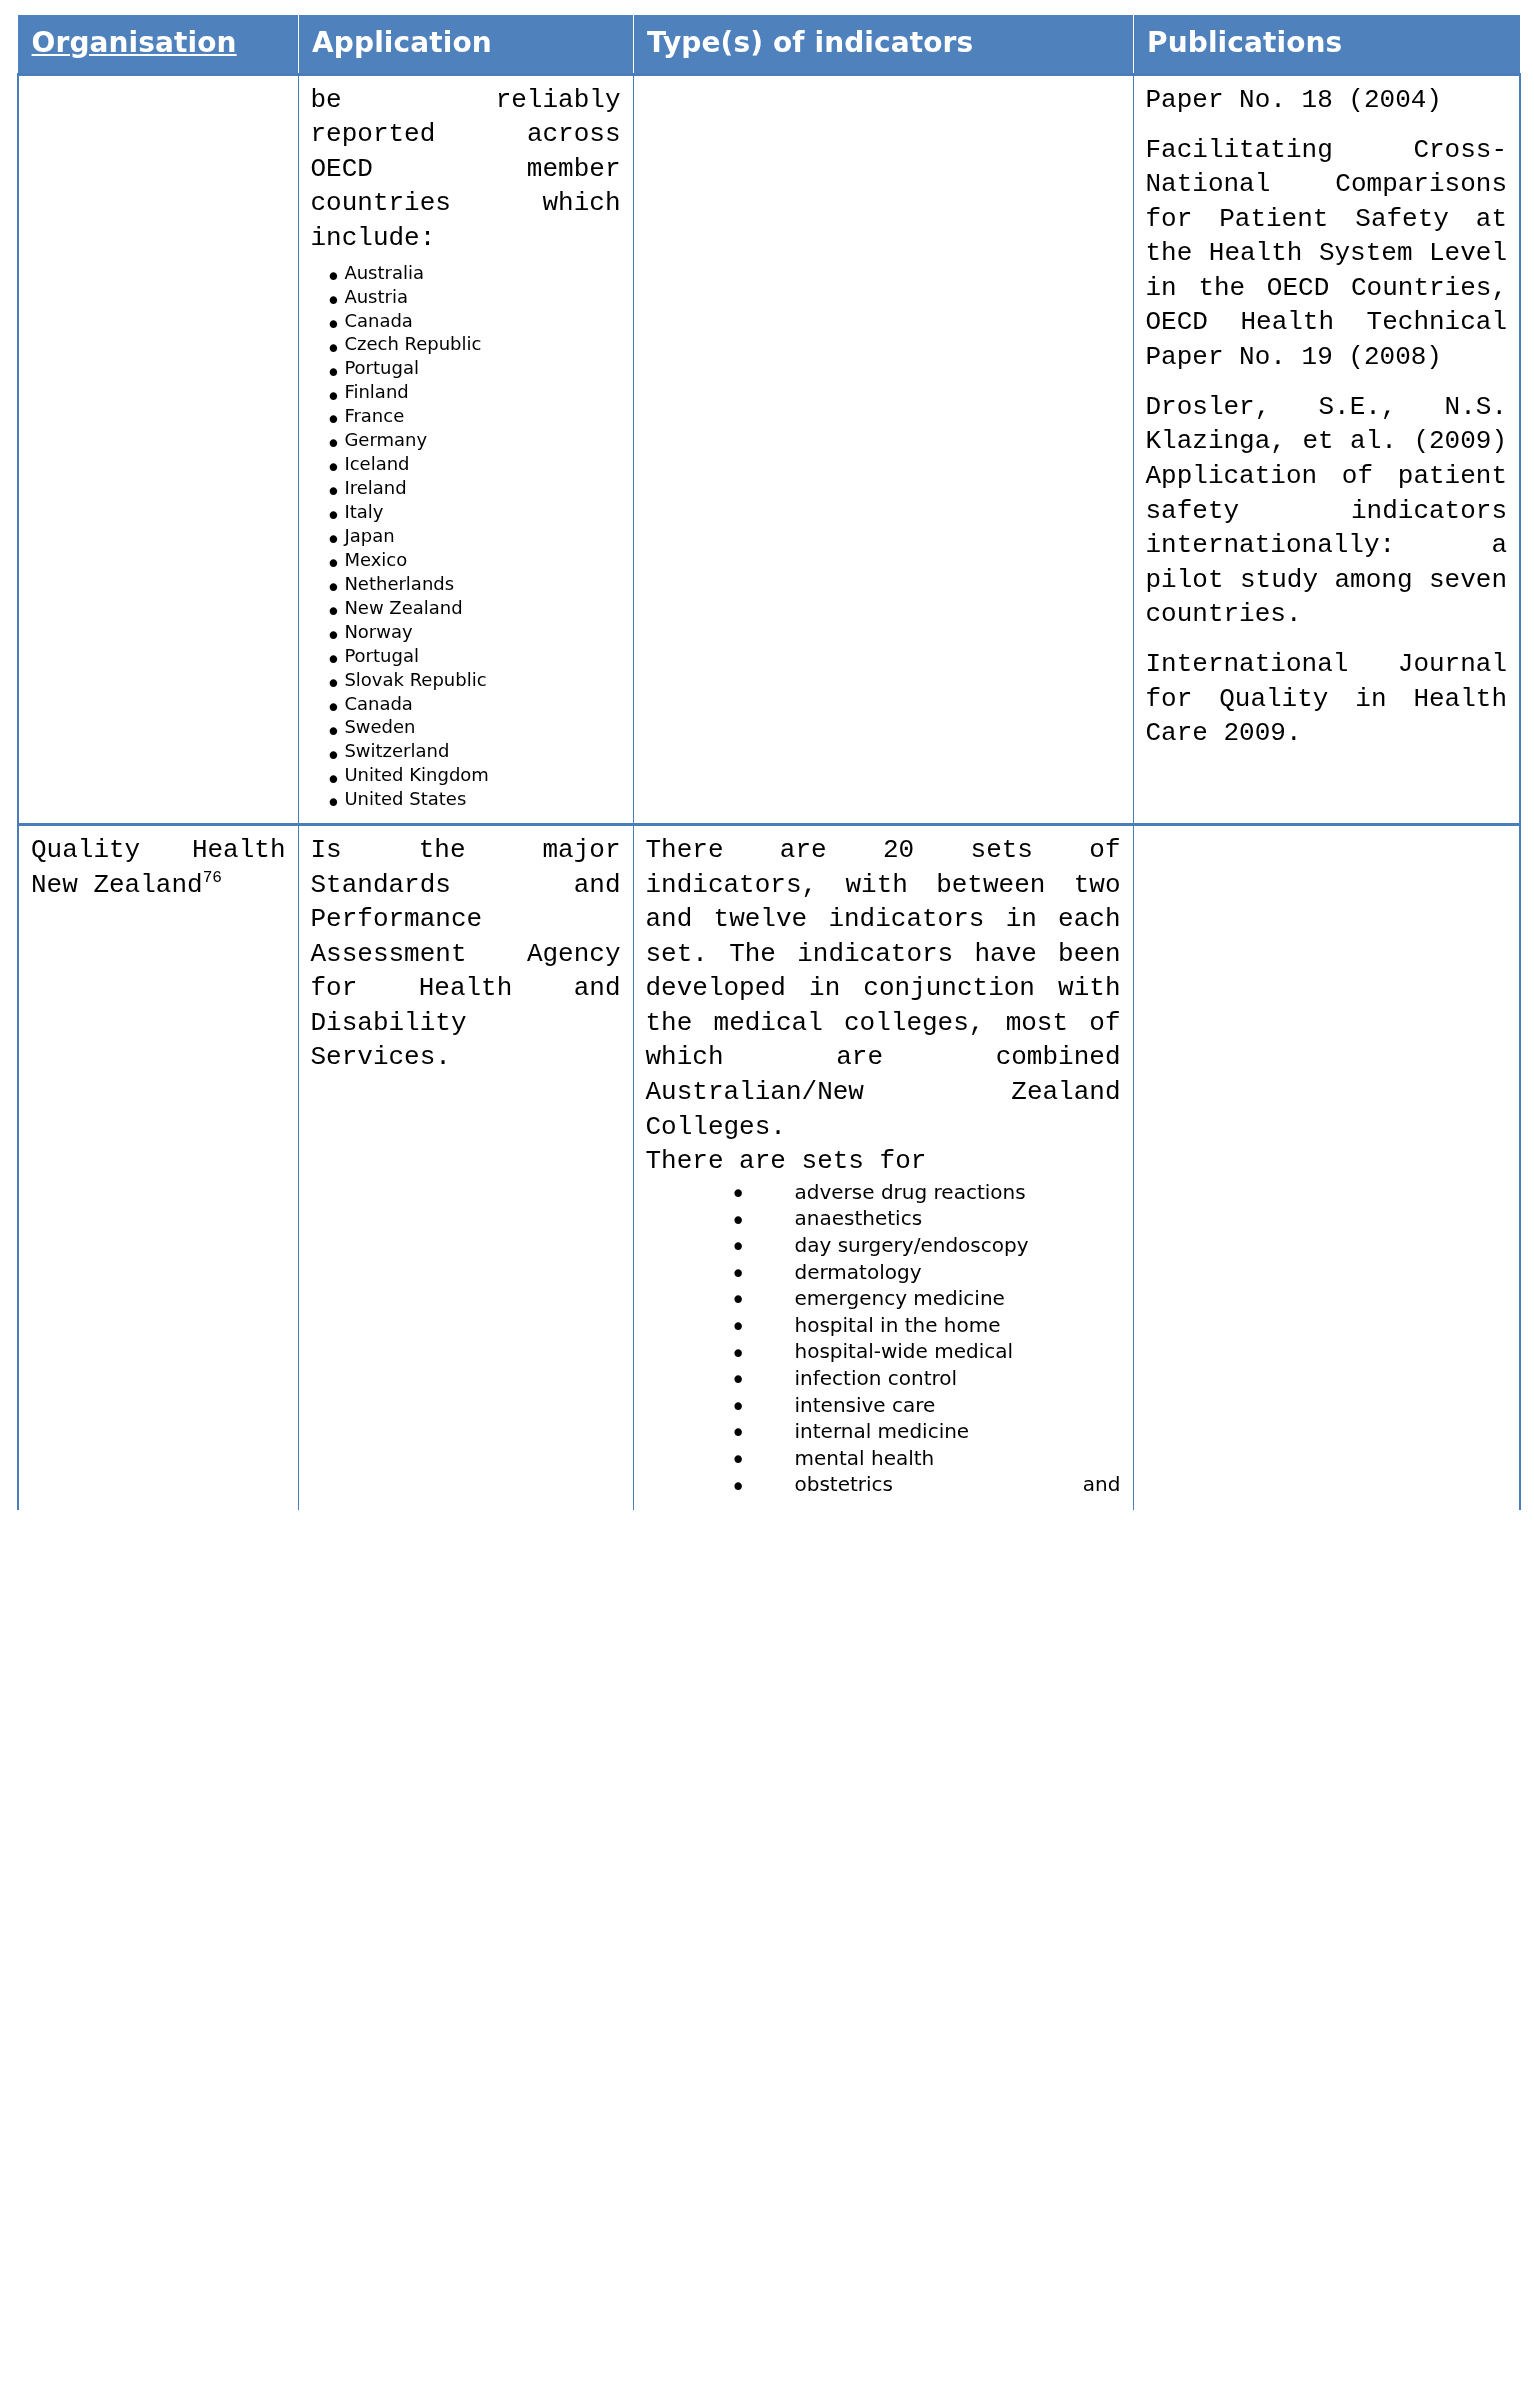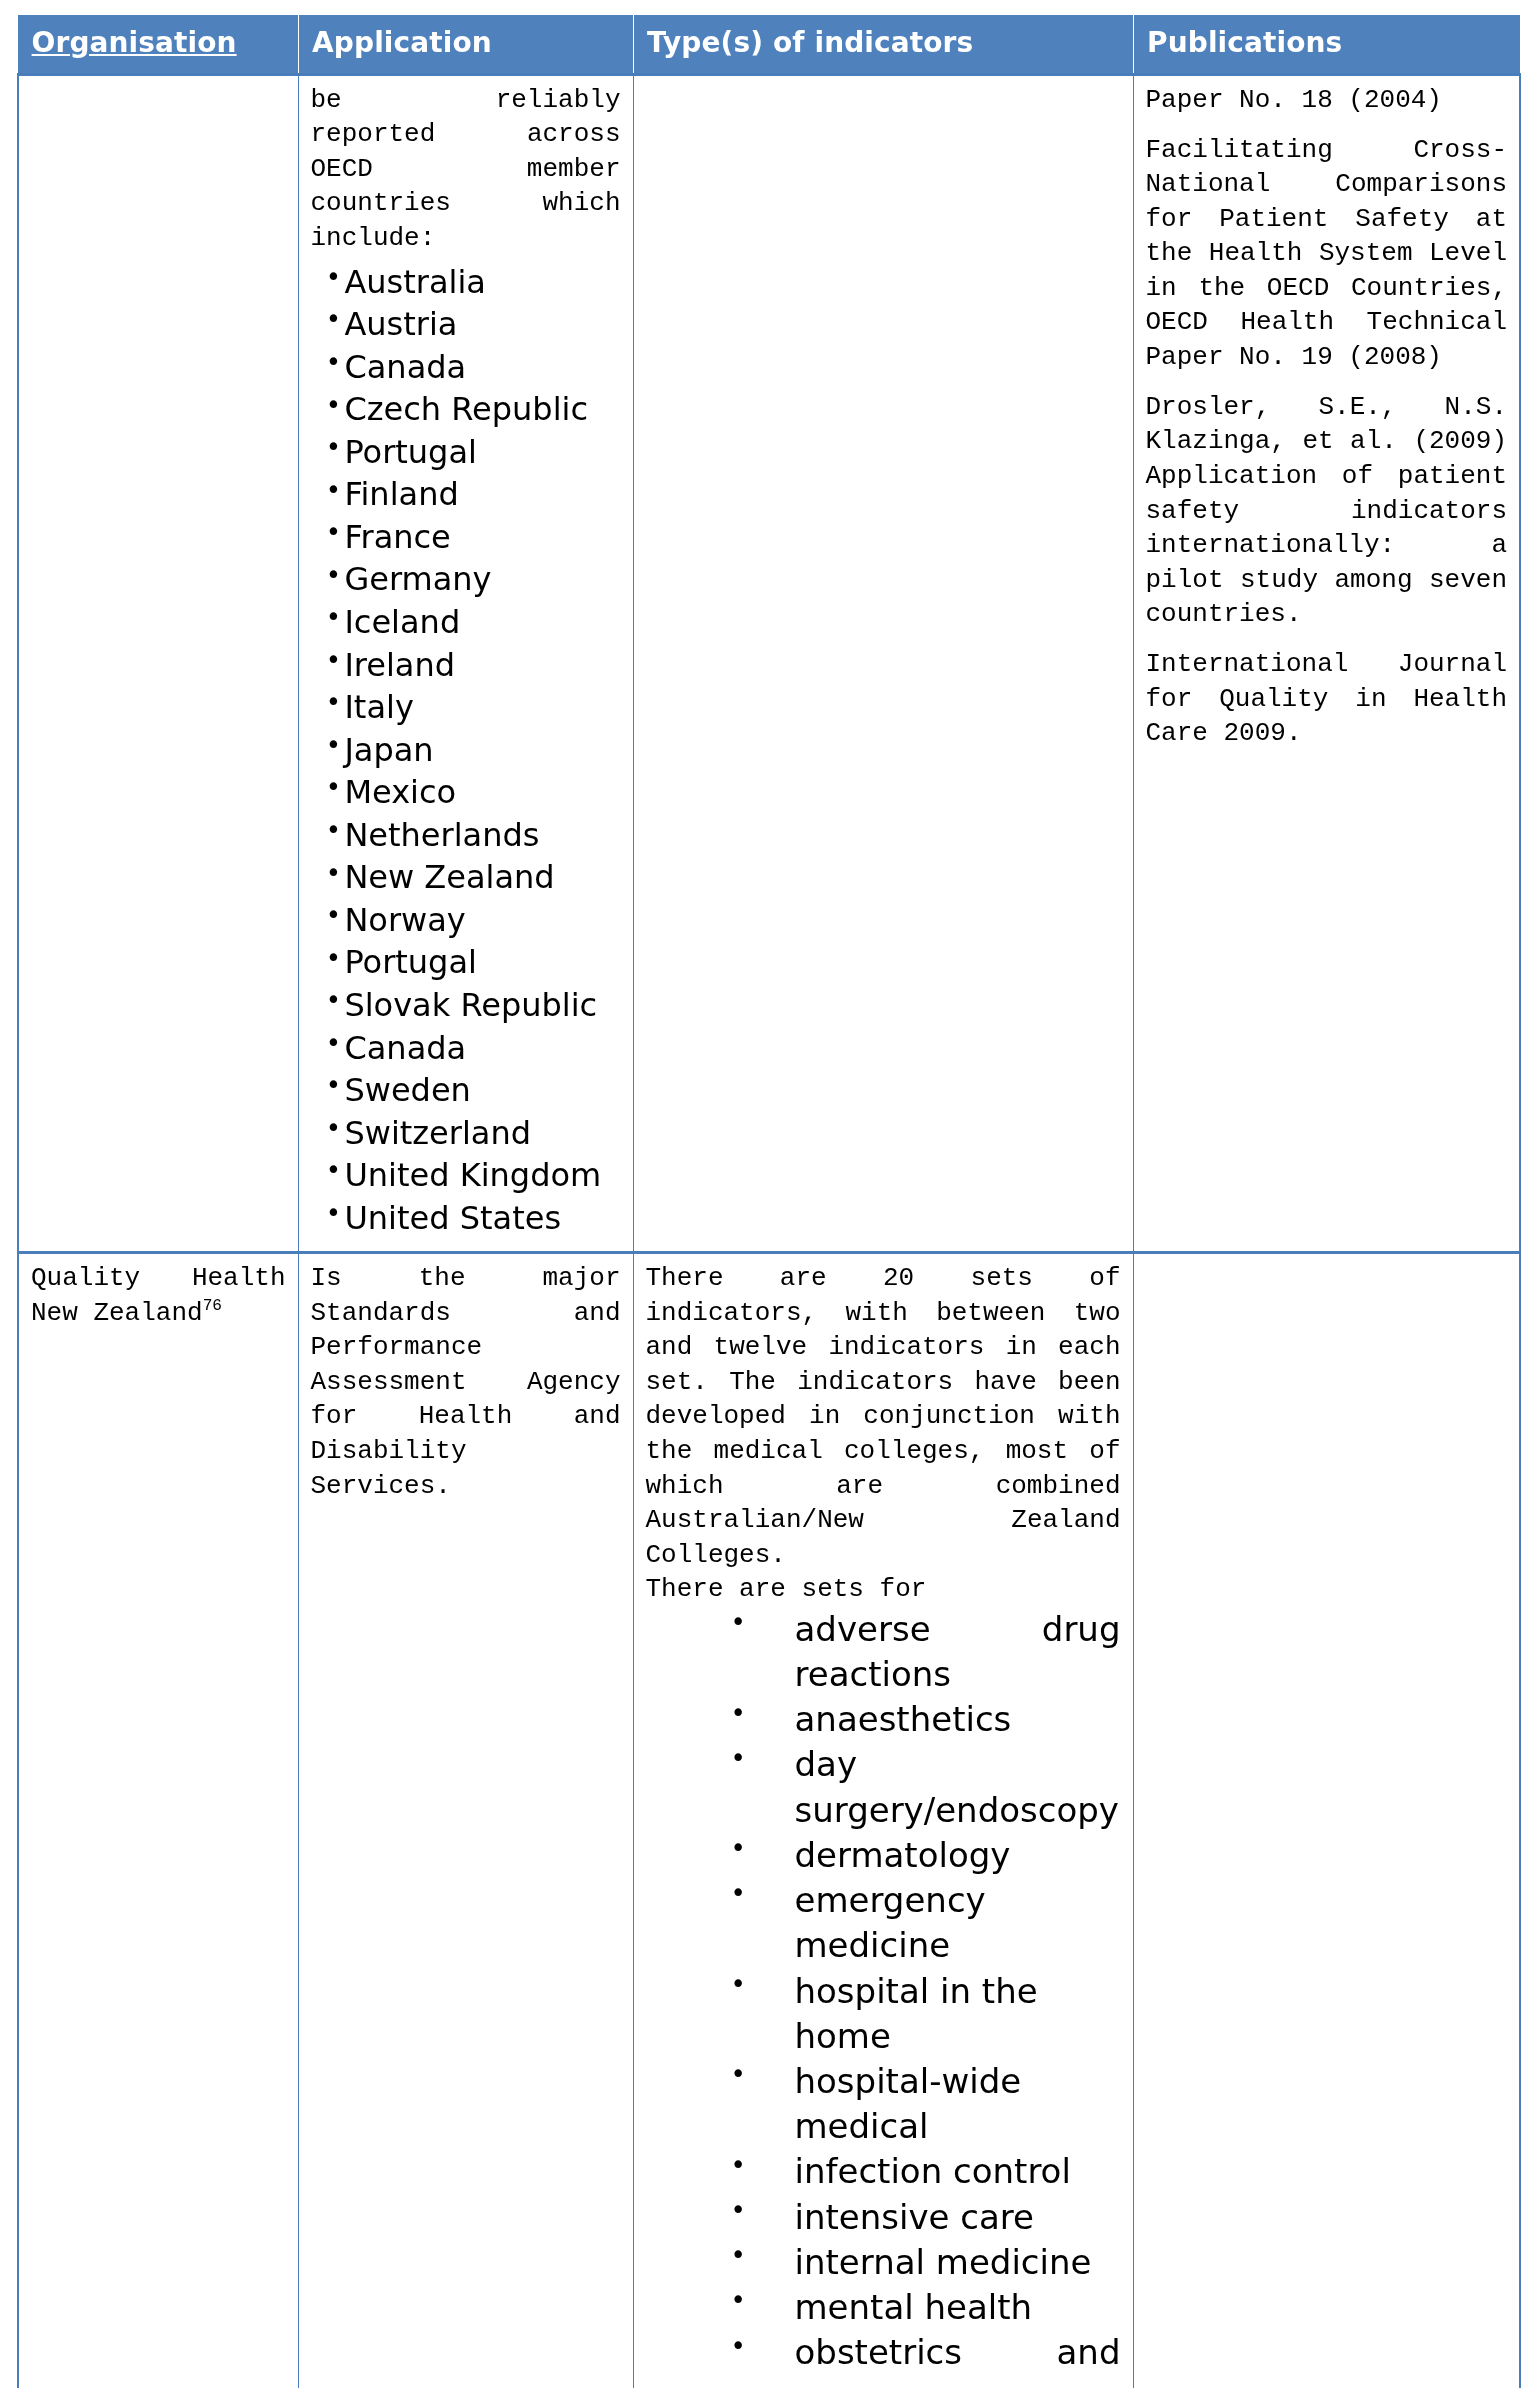--- a/index.html
+++ b/index.html
@@ -78,21 +78,21 @@
   
   ul.country-list {
     list-style: none;
     margin: 5.1px 0 0 0;
     padding: 0 0 0 15.3px;
   }
   ul.country-list > li {
     position: relative;
     padding-left: 18.6px;
     margin: 0;
-    font-size: 32px;
+    font-size: 18px;
     line-height: 1.33;
     text-align: left;
     white-space: nowrap;
   }
   ul.country-list > li::before {
     content: "\2022";
     position: absolute;
     left: 0;
     top: -0.8px;
     font-size: 26px;
@@ -102,21 +102,21 @@
   
   ul.set-list {
     list-style: none;
     margin: 0;
     padding: 0 0 0 85px;
   }
   ul.set-list > li {
     position: relative;
     padding-left: 64px;
     margin: 0;
-    font-size: 34px;
+    font-size: 20px;
     line-height: 1.33;
     text-align: justify;
     text-justify: inter-word;
   }
   ul.set-list > li::before {
     content: "\2022";
     position: absolute;
     left: 0;
     top: -1.7px;
     font-size: 26px;

